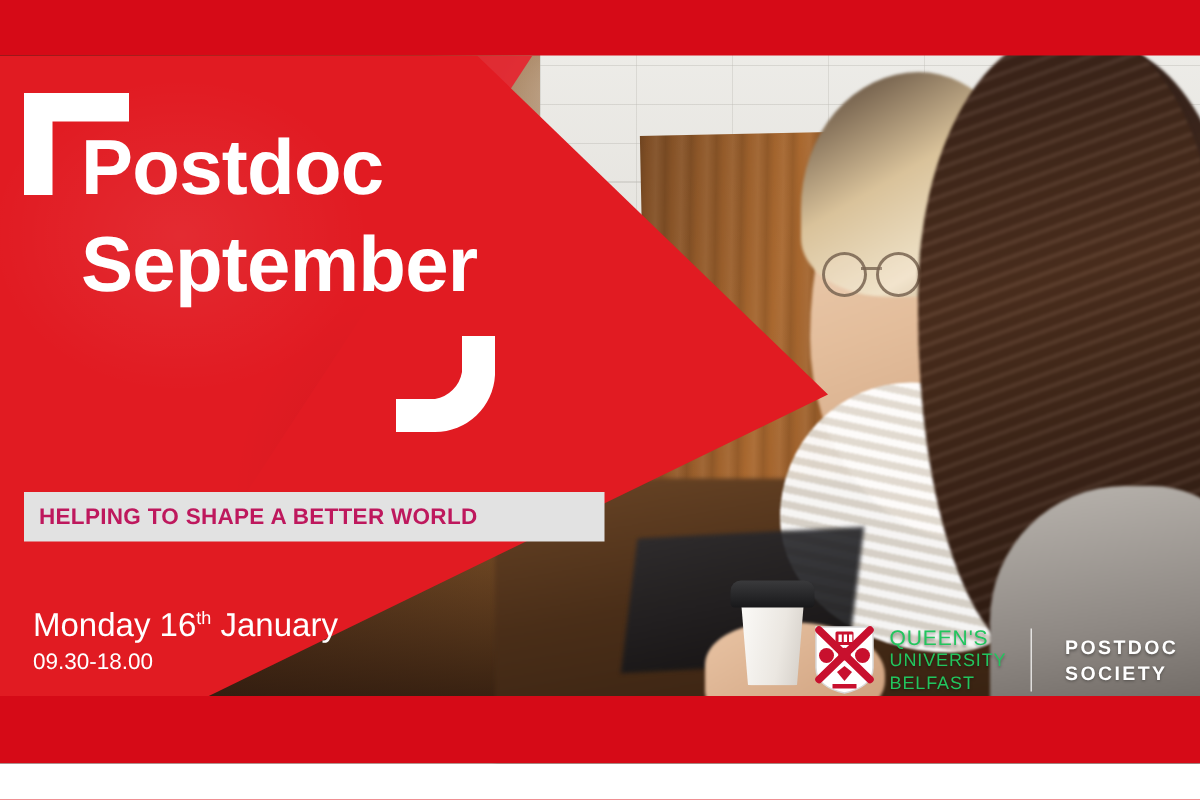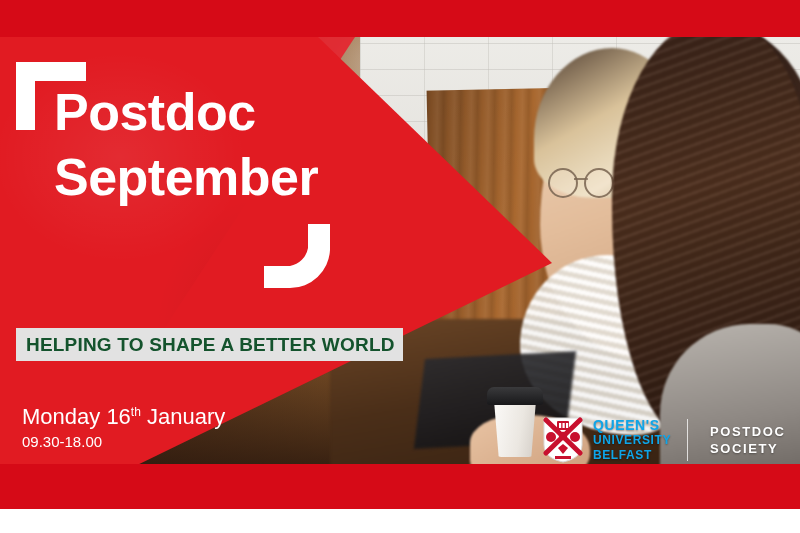--- a/index.html
+++ b/index.html
@@ -268,22 +268,22 @@
     position: absolute;
     left: 16px; top: 328px;
     width: 387px; height: 33px;
     background: #e2e2e2;
     display: flex;
     align-items: center;
     box-sizing: border-box;
     padding-left: 10px;
   }
   .tagline span {
-    color: #14532d;
-    font-size: 19px;
+    color: #be185d;
+    font-size: 15px;
     font-weight: bold;
     letter-spacing: 0.2px;
     white-space: nowrap;
   }
 
   
   .details {
     position: absolute;
     left: 22px; top: 398px;
     color: #ffffff;
@@ -311,22 +311,22 @@
     left: 543px; top: 417px;
     display: flex;
     align-items: center;
     gap: 10px;
   }
   .crest {
     width: 40px; height: 46px;
     flex: 0 0 auto;
   }
   .qub-words {
-    color: #0ea5e9;
-    font-weight: bold;
+    color: #22c55e;
+    font-weight: normal;
     letter-spacing: 0.6px;
     line-height: 15px;
     text-shadow: 0 1px 2px rgba(0,0,0,0.35);
   }
   .qub-words .l1 { font-size: 14px; display: block; }
   .qub-words .l2 { font-size: 12px; display: block; }
   .qub-words .l3 { font-size: 12px; display: block; }
   .logo-divider {
     width: 1px;
     height: 42px;

